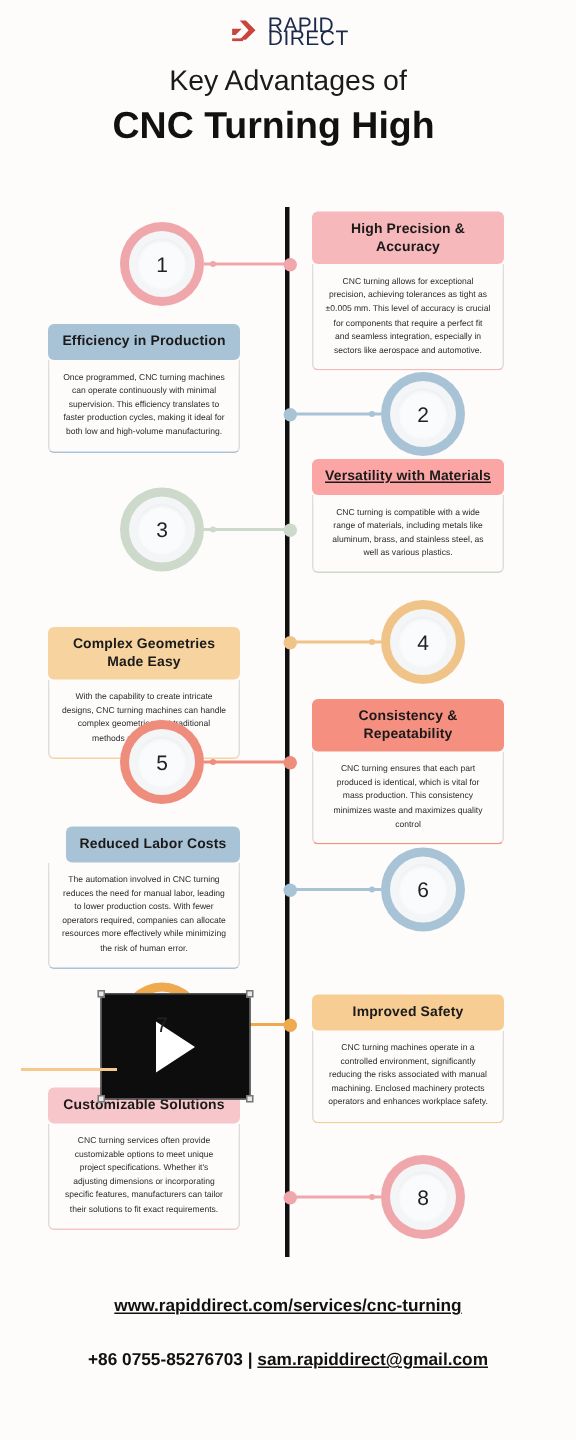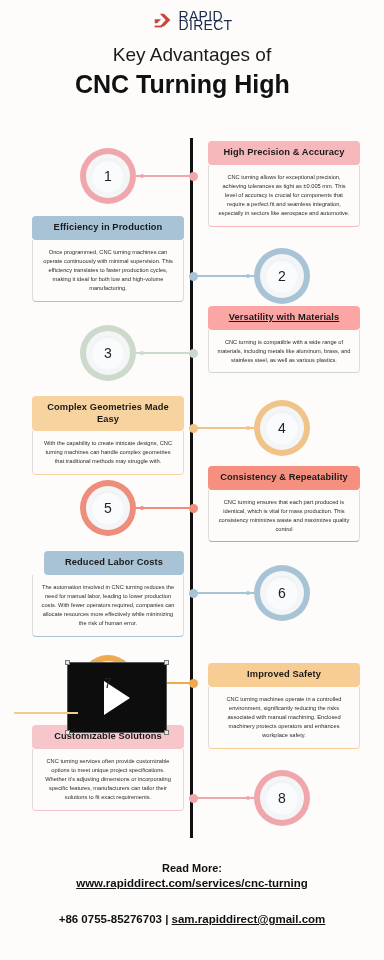--- a/index.html
+++ b/index.html
@@ -48,21 +48,21 @@
   }
   .connector {
     position: absolute; height: 1.5px;
   }
   .conn-dot {
     position: absolute; width: 4px; height: 4px; border-radius: 50%;
     top: -1px;
   }
 
   
-  .card { position: absolute; width: 152px; }
+  .card { position: absolute; width: 128px; }
   .card.left  { left: 32px; }
   .card.right { left: 208px; }
   .card-head {
     border-radius: 4px; text-align: center;
     font-size: 9.3px; font-weight: bold; color: #1a1a1a;
     padding: 6px 4px; line-height: 11.5px;
     letter-spacing: .1px;
   }
   .card-body {
     font-size: 5.7px; line-height: 9.2px; color: #2b2b2b;
@@ -187,21 +187,21 @@
       <div class="badge" style="left: 80px; top: 325px; background: rgb(205, 217, 203);">
         <div class="ring2"></div>
         <div class="ring3"></div>
         <div class="num">3</div>
       </div>
       <div class="node" style="left: 191.5px; top: 348.5px; background: rgb(205, 217, 203);"></div>
       <div class="connector" style="background: rgb(205, 217, 203); top: 352px; left: 136px; width: 55.5px;">
         <div class="conn-dot" style="background: rgb(205, 217, 203); left: 4px;"></div>
       </div>
       <div class="card left" style="top: 396px;">
-        <div class="card-head" style="background: rgb(247, 211, 160);">Complex Geometries Made Easy</div>
+        <div class="card-head" style="background: rgb(247, 211, 160); margin-top: 22px;">Complex Geometries Made Easy</div>
         <div class="card-body" style="border-bottom-color: rgb(247, 211, 160);">With the capability to create intricate designs, CNC turning machines can handle complex geometries that traditional methods may struggle with.</div>
       </div>
       <div class="badge" style="left: 254px; top: 400px; background: rgb(240, 196, 137);">
         <div class="ring2"></div>
         <div class="ring3"></div>
         <div class="num">4</div>
       </div>
       <div class="node" style="left: 191.5px; top: 423.5px; background: rgb(240, 196, 137);"></div>
       <div class="connector" style="background: rgb(240, 196, 137); top: 427px; left: 194.5px; width: 59.5px;">
         <div class="conn-dot" style="background: rgb(240, 196, 137); left: calc(100% - 8px);"></div>
@@ -264,21 +264,20 @@
     <div class="play"></div>
     <div class="handle h-tl"></div>
     <div class="handle h-tr"></div>
     <div class="handle h-bl"></div>
     <div class="handle h-br"></div>
   </div>
 
   <div class="stray"></div>
 
   <div class="footer">
-    <div class="f-read">Read More:</div>
     <a class="f-url" href="#">www.rapiddirect.com/services/cnc-turning</a>
     <div class="f-contact">
       <span>+86 0755-85276703</span>
       <span>|</span>
       <span class="mail">sam.rapiddirect@gmail.com</span>
     </div>
   </div>
 
 </div>
 

